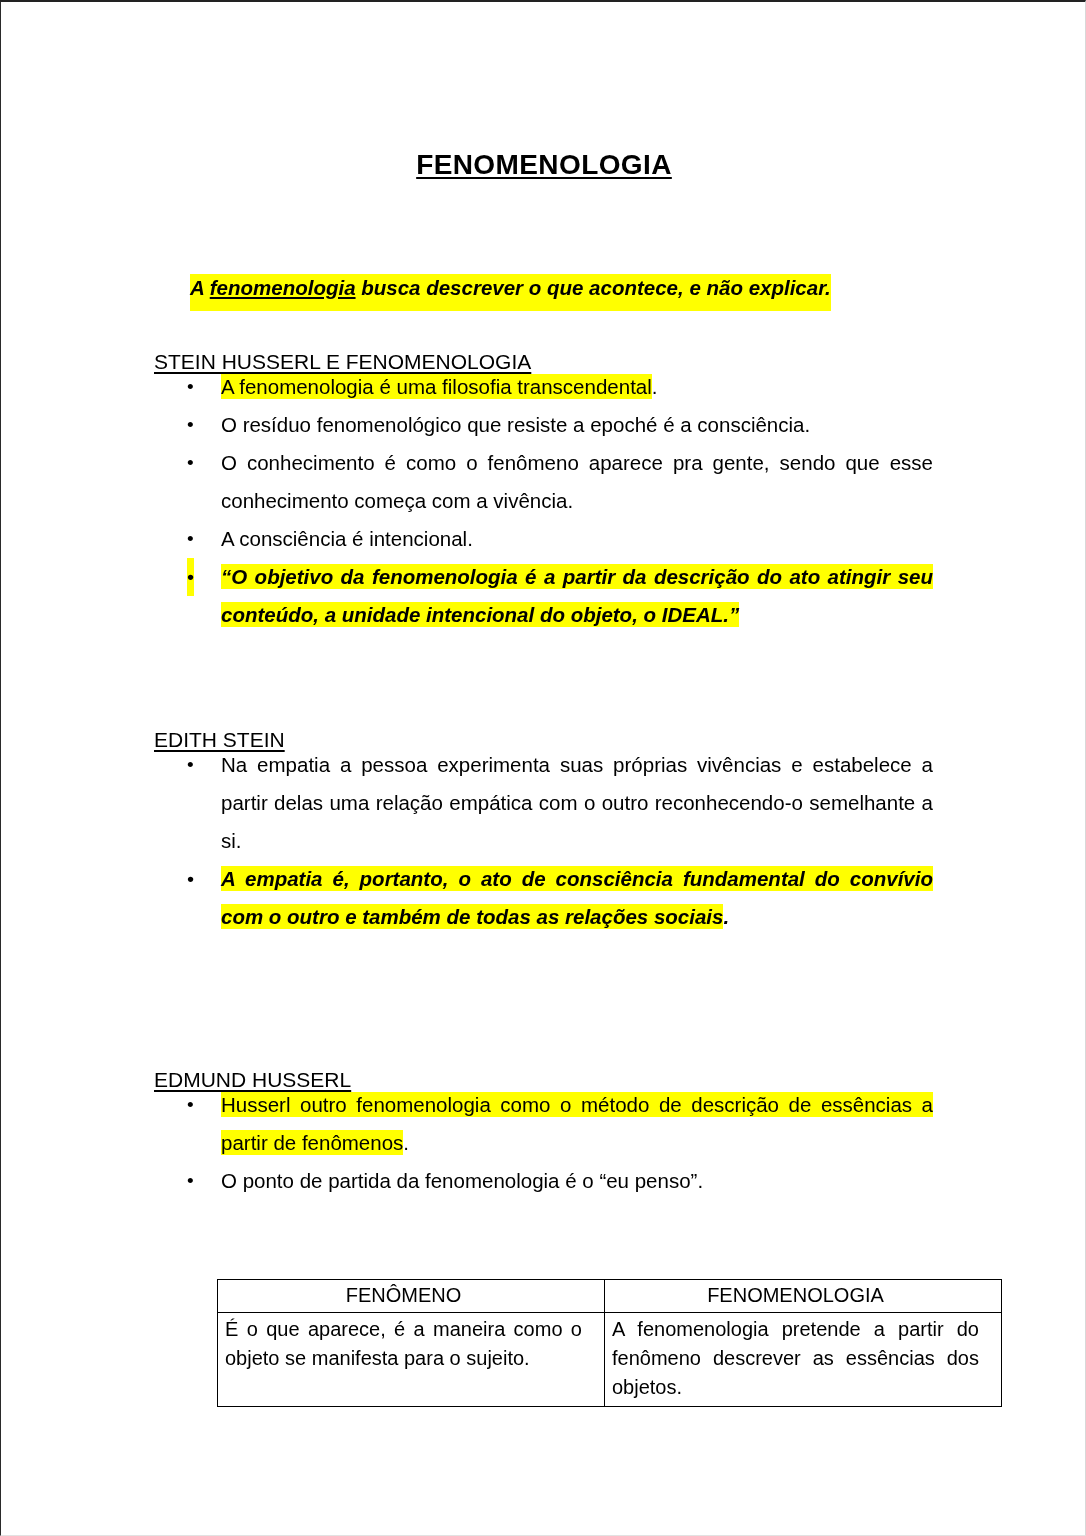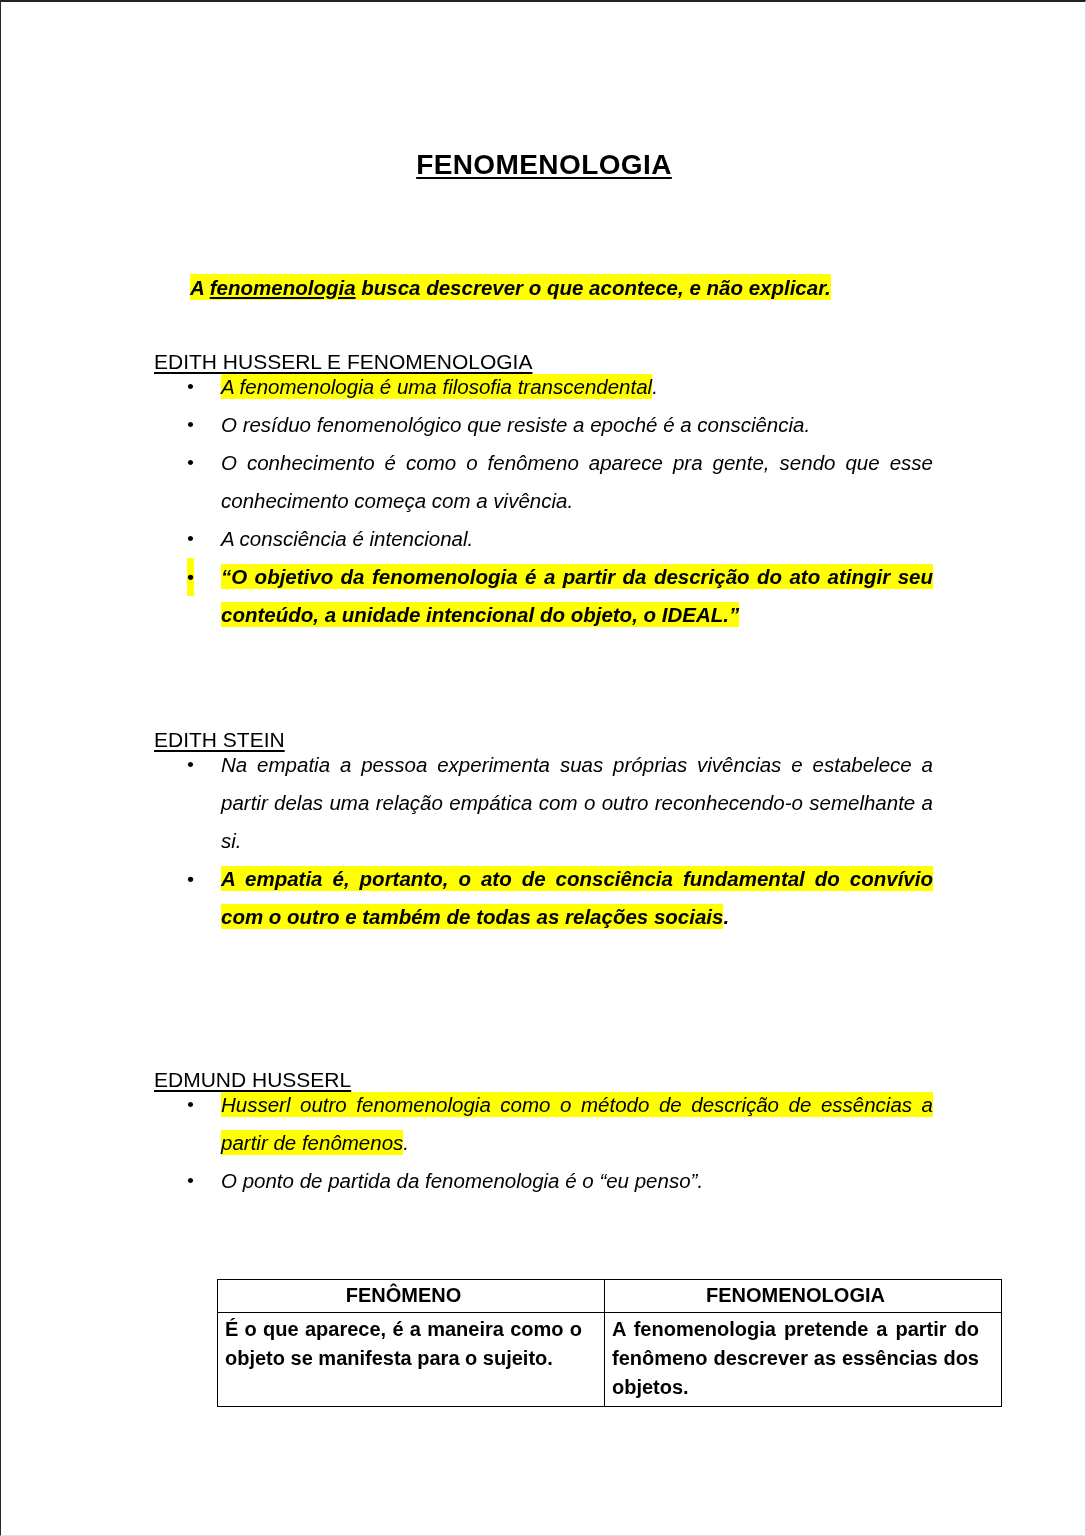--- a/index.html
+++ b/index.html
@@ -58,21 +58,21 @@
     left: 189px;
     top: 250px;
     width: 700px;
     font-size: 20.5px;
     font-weight: bold;
     font-style: italic;
     line-height: 30px;
   }
   .intro-line .hl {
     background: #ffff00;
-    padding: 2px 0 1px 0;
+    padding: 2px 0 12px 0;
   }
   .u { text-decoration: underline; text-underline-offset: 2px; }
 
   
   .section-head {
     position: absolute;
     left: 153px;
     font-size: 21px;
     font-weight: normal;
     white-space: nowrap;
@@ -97,21 +97,20 @@
   #list-1 { top: 366px; }
   #list-2 { top: 744px; }
   #list-3 { top: 1084px; }
 
   .bitem {
     position: relative;
     padding-left: 67px;
     font-size: 20.5px;
     line-height: 38px;
     margin: 0 0 0 0;
-    font-style: italic;
   }
   .bitem::before {
     content: "\2022";
     position: absolute;
     left: 33px;
     top: 0;
     font-size: 19px;
     line-height: 38px;
     color: #000;
   }
@@ -136,21 +135,21 @@
     top: 1277px;
     width: 724px;
     border-collapse: collapse;
     table-layout: fixed;
   }
   .cmp-table td, .cmp-table th {
     border: 1.5px solid #000000;
     padding: 2px 22px 4px 7px;
     font-size: 20px;
     line-height: 29px;
-    font-weight: bold;
+    font-weight: normal;
     vertical-align: top;
   }
   .cmp-table th {
     text-align: center;
     padding-top: 1px;
     padding-bottom: 2px;
   }
   .cmp-table td.body-cell {
     text-align: justify;
     text-align-last: left;
@@ -161,21 +160,21 @@
 </head>
 <body>
 
 <div class="page">
   <div class="content">
 
     <h1 class="doc-title"><span>FENOMENOLOGIA</span></h1>
 
     <p class="intro-line"><span class="hl"><span>A </span><span class="u">fenomenologia</span><span> busca descrever o que acontece, e não explicar.</span></span></p>
 
-    <h2 class="section-head" id="head-1"><span>EDITH HUSSERL E FENOMENOLOGIA</span></h2>
+    <h2 class="section-head" id="head-1"><span>STEIN HUSSERL E FENOMENOLOGIA</span></h2>
 
     <ul class="blist" id="list-1">
       <li class="bitem w-a">
         <span class="txt"><span class="hl">A fenomenologia é uma filosofia transcendental</span><span>.</span></span>
       </li>
       <li class="bitem w-a">
         <span class="txt">O resíduo fenomenológico que resiste a epoché é a consciência.</span>
       </li>
       <li class="bitem w-a just">
         <span class="txt">O conhecimento é como o fenômeno aparece pra gente, sendo que esse conhecimento começa com a vivência.</span>

